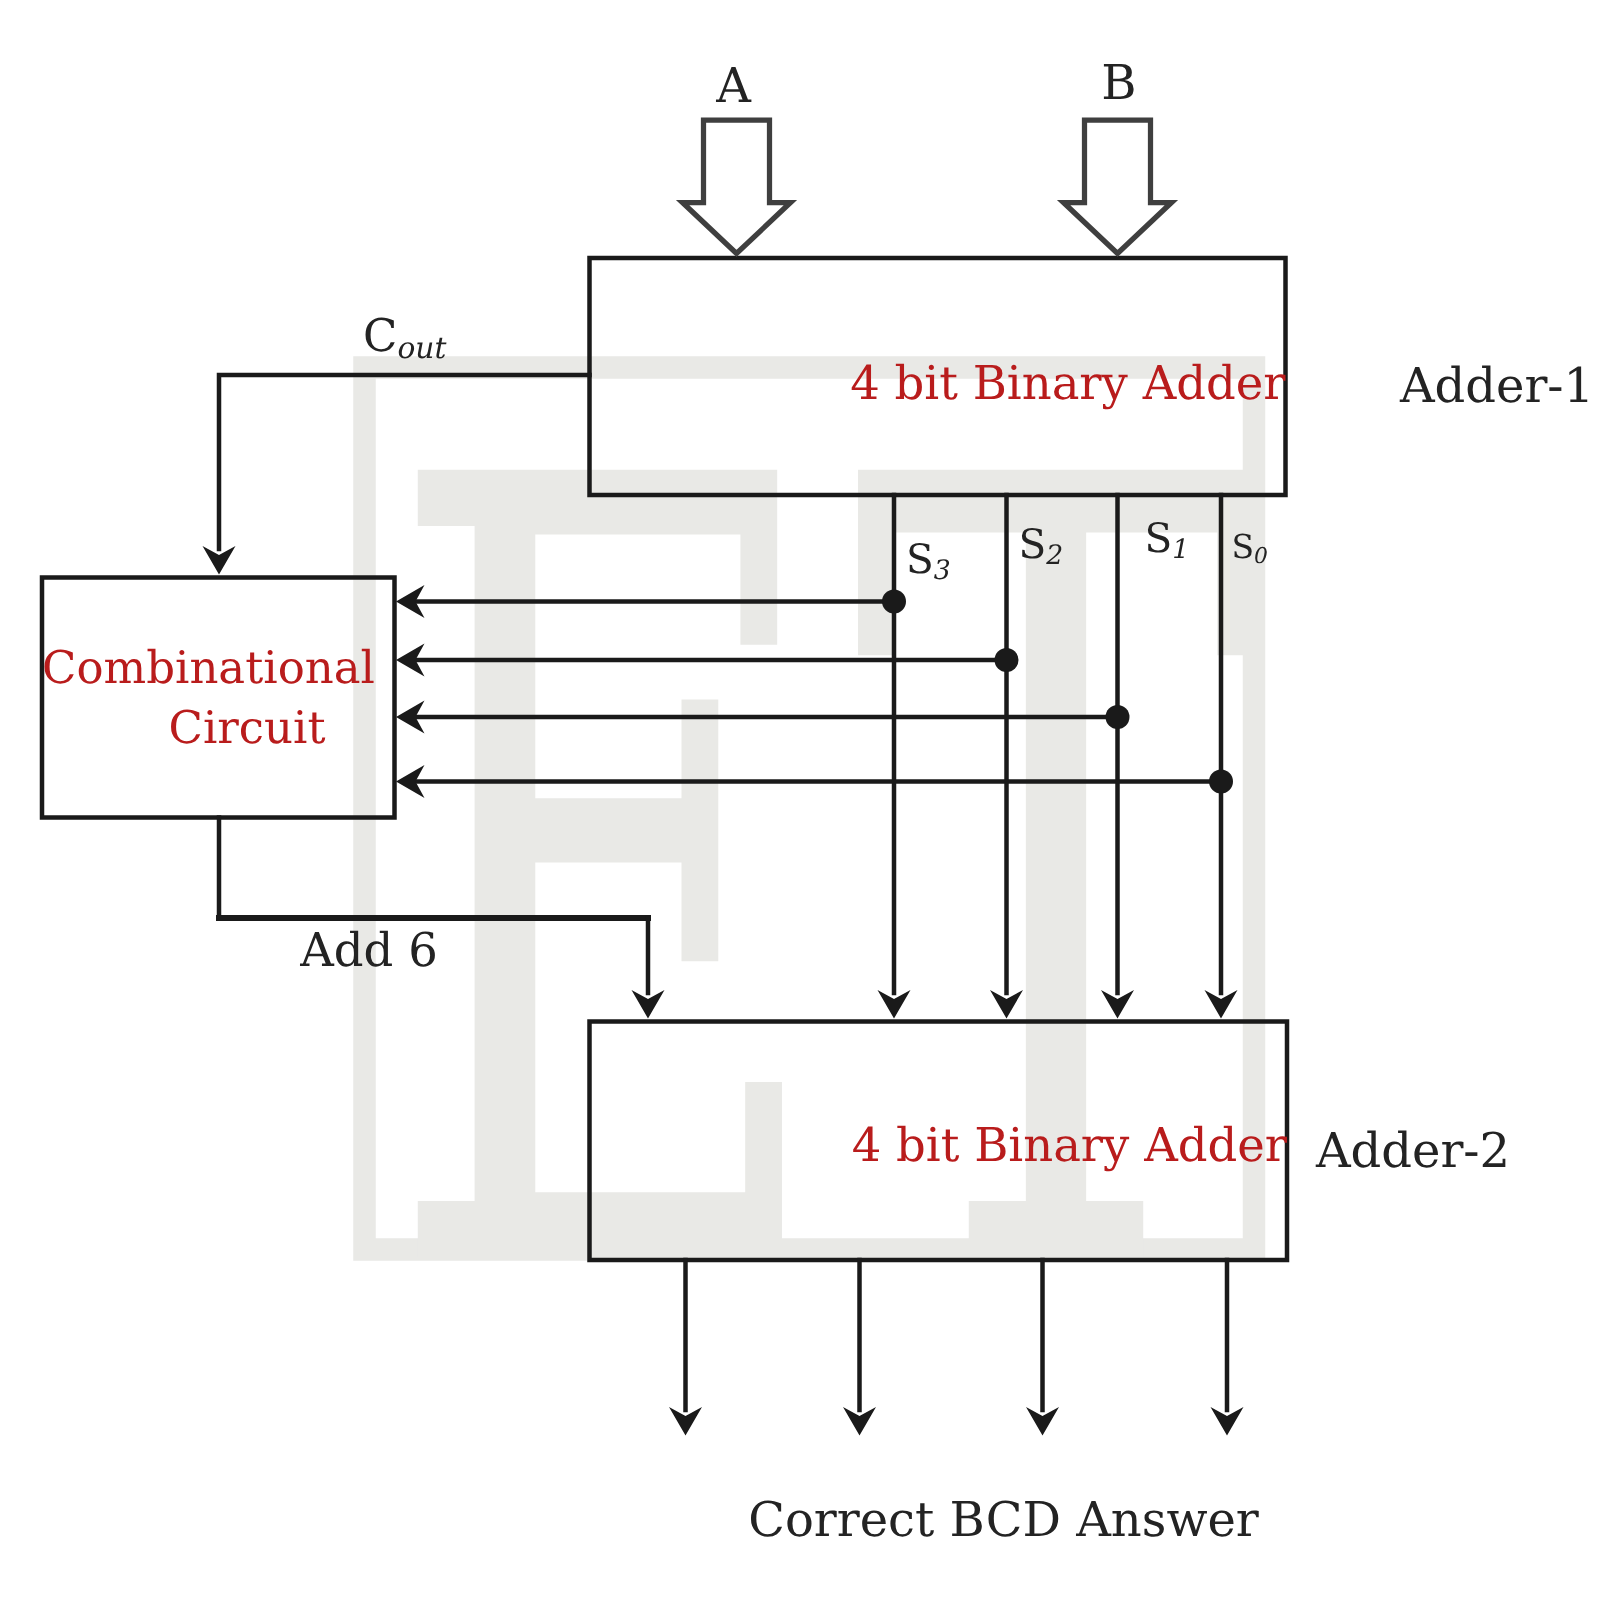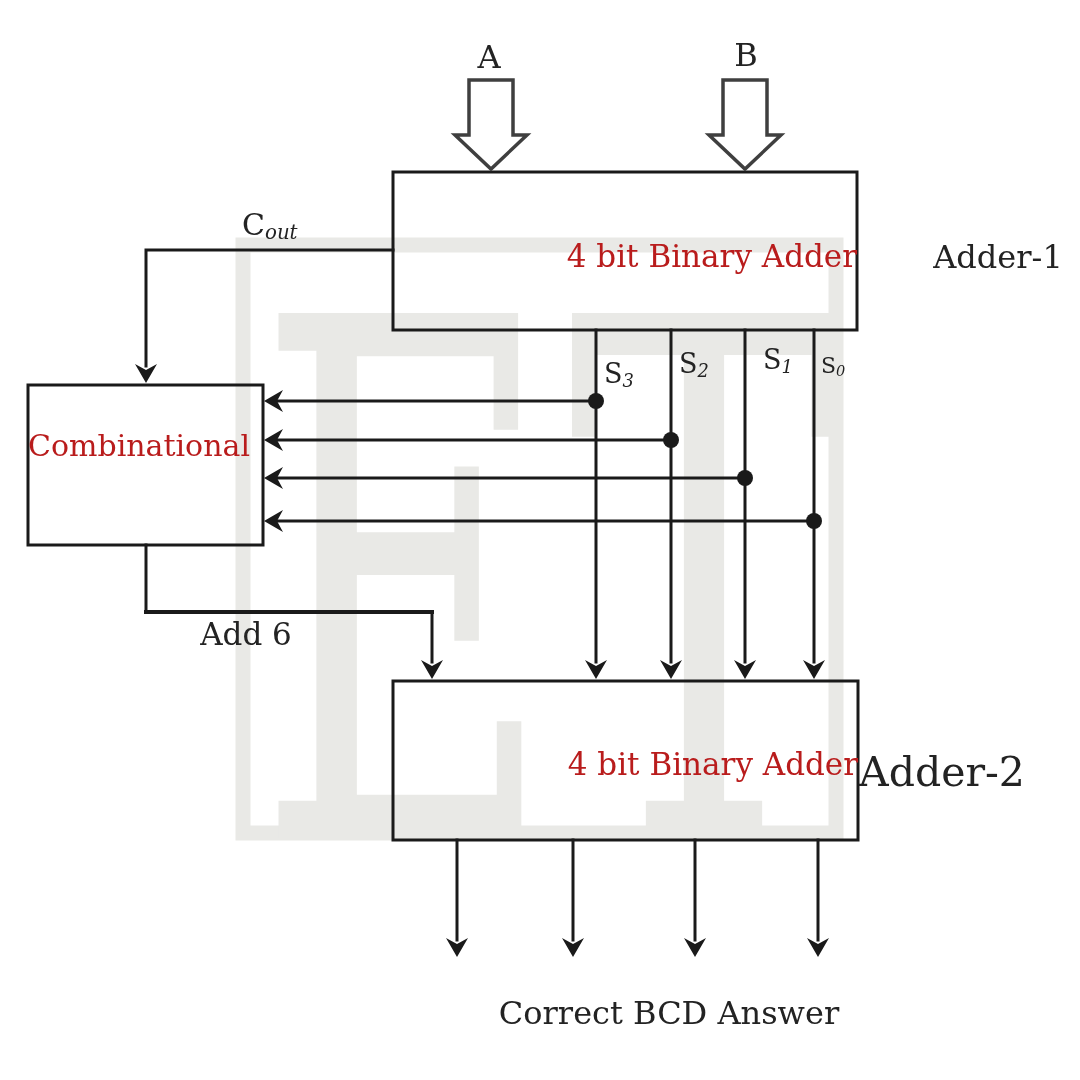--- a/index.html
+++ b/index.html
@@ -118,24 +118,25 @@
   </div>
   <div class="lbl" style="left:763px; top:345px; font-size:27px;">
     <span>S</span><span class="sub">1</span>
   </div>
   <div class="lbl" style="left:821px; top:354px; font-size:22px;">
     <span>S</span><span class="sub">0</span>
   </div>
 
   <div class="box-title two-line" style="left:28px; top:426px; width:189px; font-size:30px;">
     <div>Combinational</div>
+    <div>Circuit</div>
   </div>
 
   <div class="lbl ctr two-line" style="left:246px; top:614px; font-size:31px;text-align:center;">
     <div>Add 6</div>
   </div>
 
   <div class="box-title" style="left:393px; top:746px; width:465px;">4 bit Binary Adder</div>
-  <div class="lbl ctr" style="left:942px; top:750px; font-size:41px;">Adder-2</div>
+  <div class="lbl ctr" style="left:942px; top:750px; font-size:32px;">Adder-2</div>
 
   <div class="lbl ctr" style="left:637px; top:996px; font-size:32px;margin-left:32px;">Correct BCD Answer</div>
 
 </div>
 
 </body></html>

